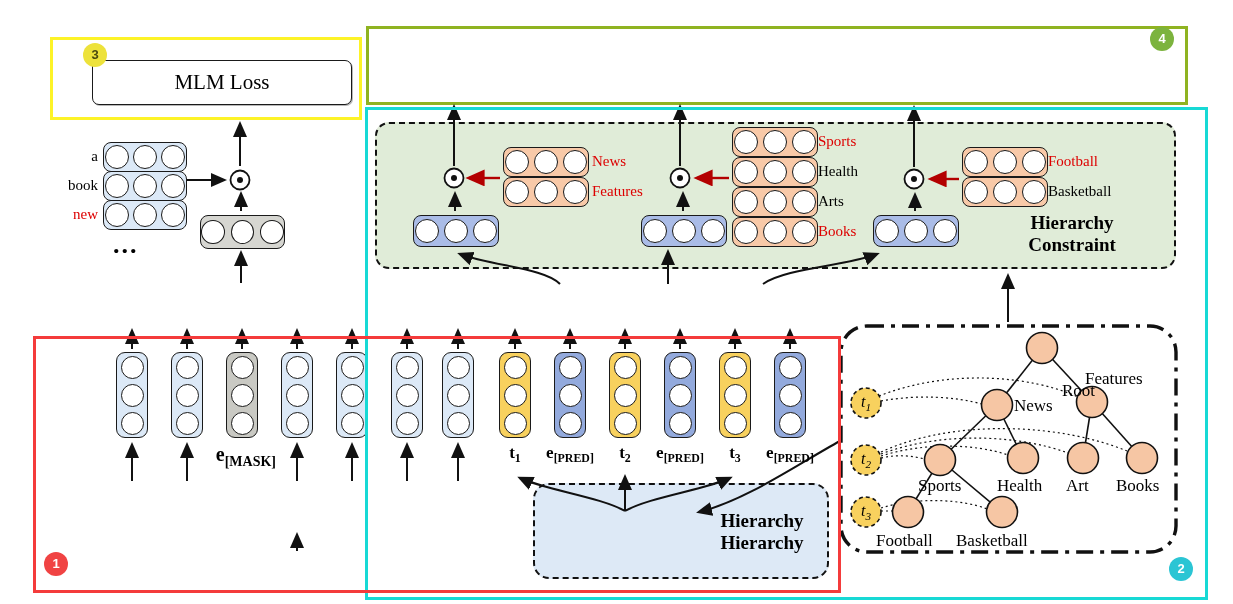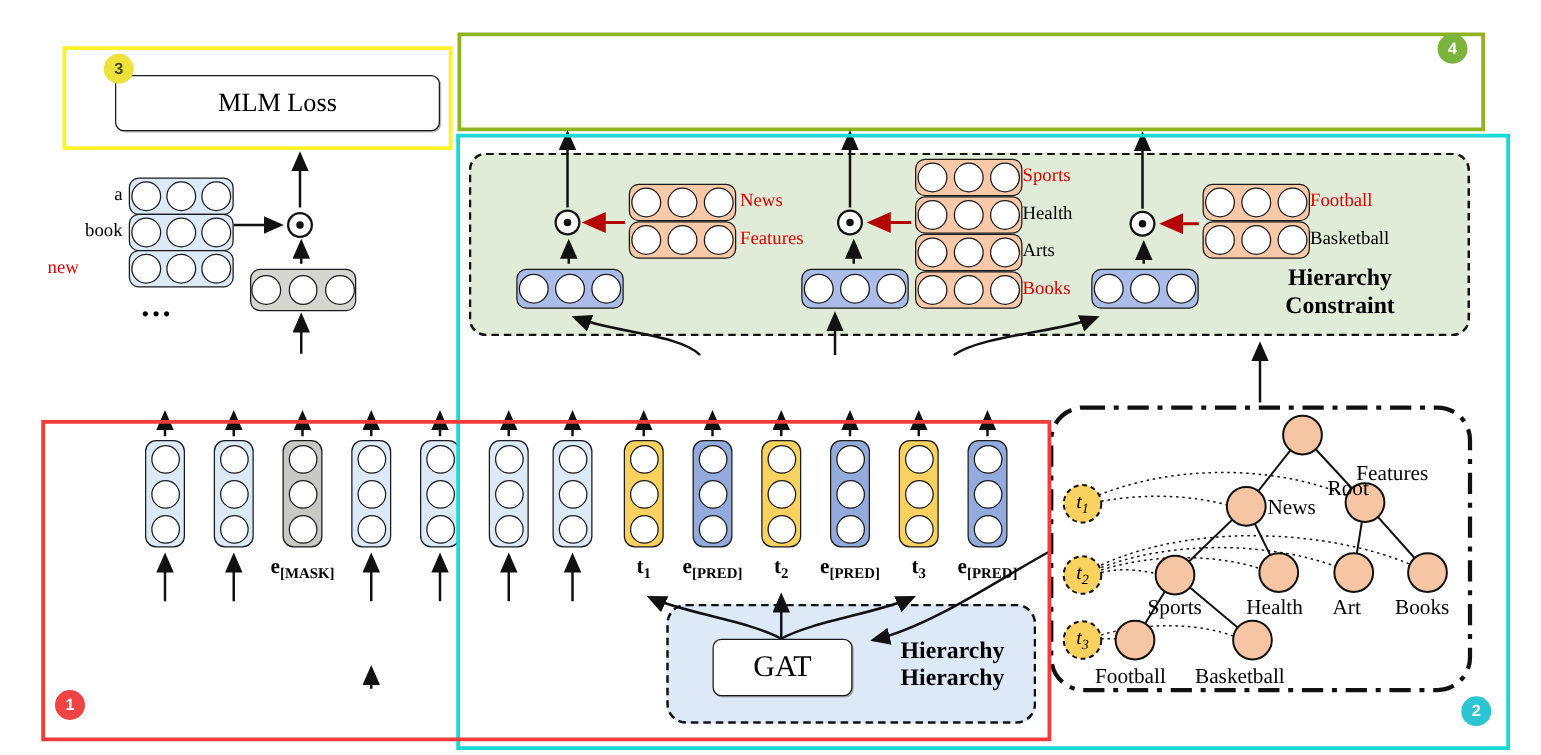--- a/index.html
+++ b/index.html
@@ -66,23 +66,20 @@
   <div class="badge" style="left:44px;top:552px;background:#f04343;">1</div>
   <div class="badge" style="left:1169px;top:557px;background:#2bc5d4;">2</div>
   <div class="badge" style="left:83px;top:43px;background:#ede23b;color:#4a4a10;">3</div>
   <div class="badge" style="left:1150px;top:27px;background:#7cb33e;">4</div>
 
   <div class="wbox" id="mlm-loss-box">
     <span>MLM Loss</span>
   </div>
   <div id="constraint-box" class="abs"></div>
   <div id="injection-box" class="abs"></div>
-  <div class="wbox" id="gat-box">
-    <span>GAT</span>
-  </div>
 
   <div class="lbl bold2" style="left:1012px;top:212px;width:120px;">
     <span>Hierarchy</span><br>
     <span>Constraint</span>
   </div>
 
   <div class="lbl bold2" style="left:702px;top:510px;width:120px;">
     <span>Hierarchy</span><br>
     <span>Hierarchy</span>
   </div>
@@ -94,21 +91,21 @@
         <div class="c" style=""></div>
         <div class="c" style=""></div>
         <div class="c" style=""></div>
       </div>
       <div class="lbl" style="left:38px;top:177px;width:60px;text-align:right;font-size:15px;">book</div>
       <div class="chip lblue" style="left:103px;top:171px;width:82px;height:28px;gap:4px;">
         <div class="c" style=""></div>
         <div class="c" style=""></div>
         <div class="c" style=""></div>
       </div>
-      <div class="lbl" style="left:38px;top:206px;width:60px;text-align:left;font-size:15px;color:#dd0000;">new</div>
+      <div class="lbl" style="left:38px;top:206px;width:60px;text-align:right;font-size:15px;color:#dd0000;">new</div>
       <div class="chip lblue" style="left:103px;top:200px;width:82px;height:28px;gap:4px;">
         <div class="c" style=""></div>
         <div class="c" style=""></div>
         <div class="c" style=""></div>
       </div>
     </div>
   <div class="lbl" style="left:113px;top:230px;font-size:26px;font-weight:bold;letter-spacing:2px;">...</div>
   <div class="chip gray" style="left:200px;top:215px;width:83px;height:32px;">
     <span class="c"></span>
       <span class="c"></span>
@@ -190,21 +187,21 @@
       <div class="tokcol t-word" style="left:171px;top:352px;">
         <div class="c" style=""></div>
         <div class="c" style=""></div>
         <div class="c" style=""></div>
       </div>
       <div class="tokcol t-mask" style="left:226px;top:352px;">
         <div class="c" style=""></div>
         <div class="c" style=""></div>
         <div class="c" style=""></div>
       </div>
-      <div class="lbl" style="left:208px;top:443px;width:68px;text-align:center;font-size:17px;"><b>e</b><sub style="font-weight:bold;">[MASK]</sub></div>
+      <div class="lbl" style="left:208px;top:443px;width:68px;text-align:right;font-size:20px;"><b>e</b><sub style="font-weight:bold;">[MASK]</sub></div>
       <div class="tokcol t-word" style="left:281px;top:352px;">
         <div class="c" style=""></div>
         <div class="c" style=""></div>
         <div class="c" style=""></div>
       </div>
       <div class="tokcol t-word" style="left:336px;top:352px;">
         <div class="c" style=""></div>
         <div class="c" style=""></div>
         <div class="c" style=""></div>
       </div>

